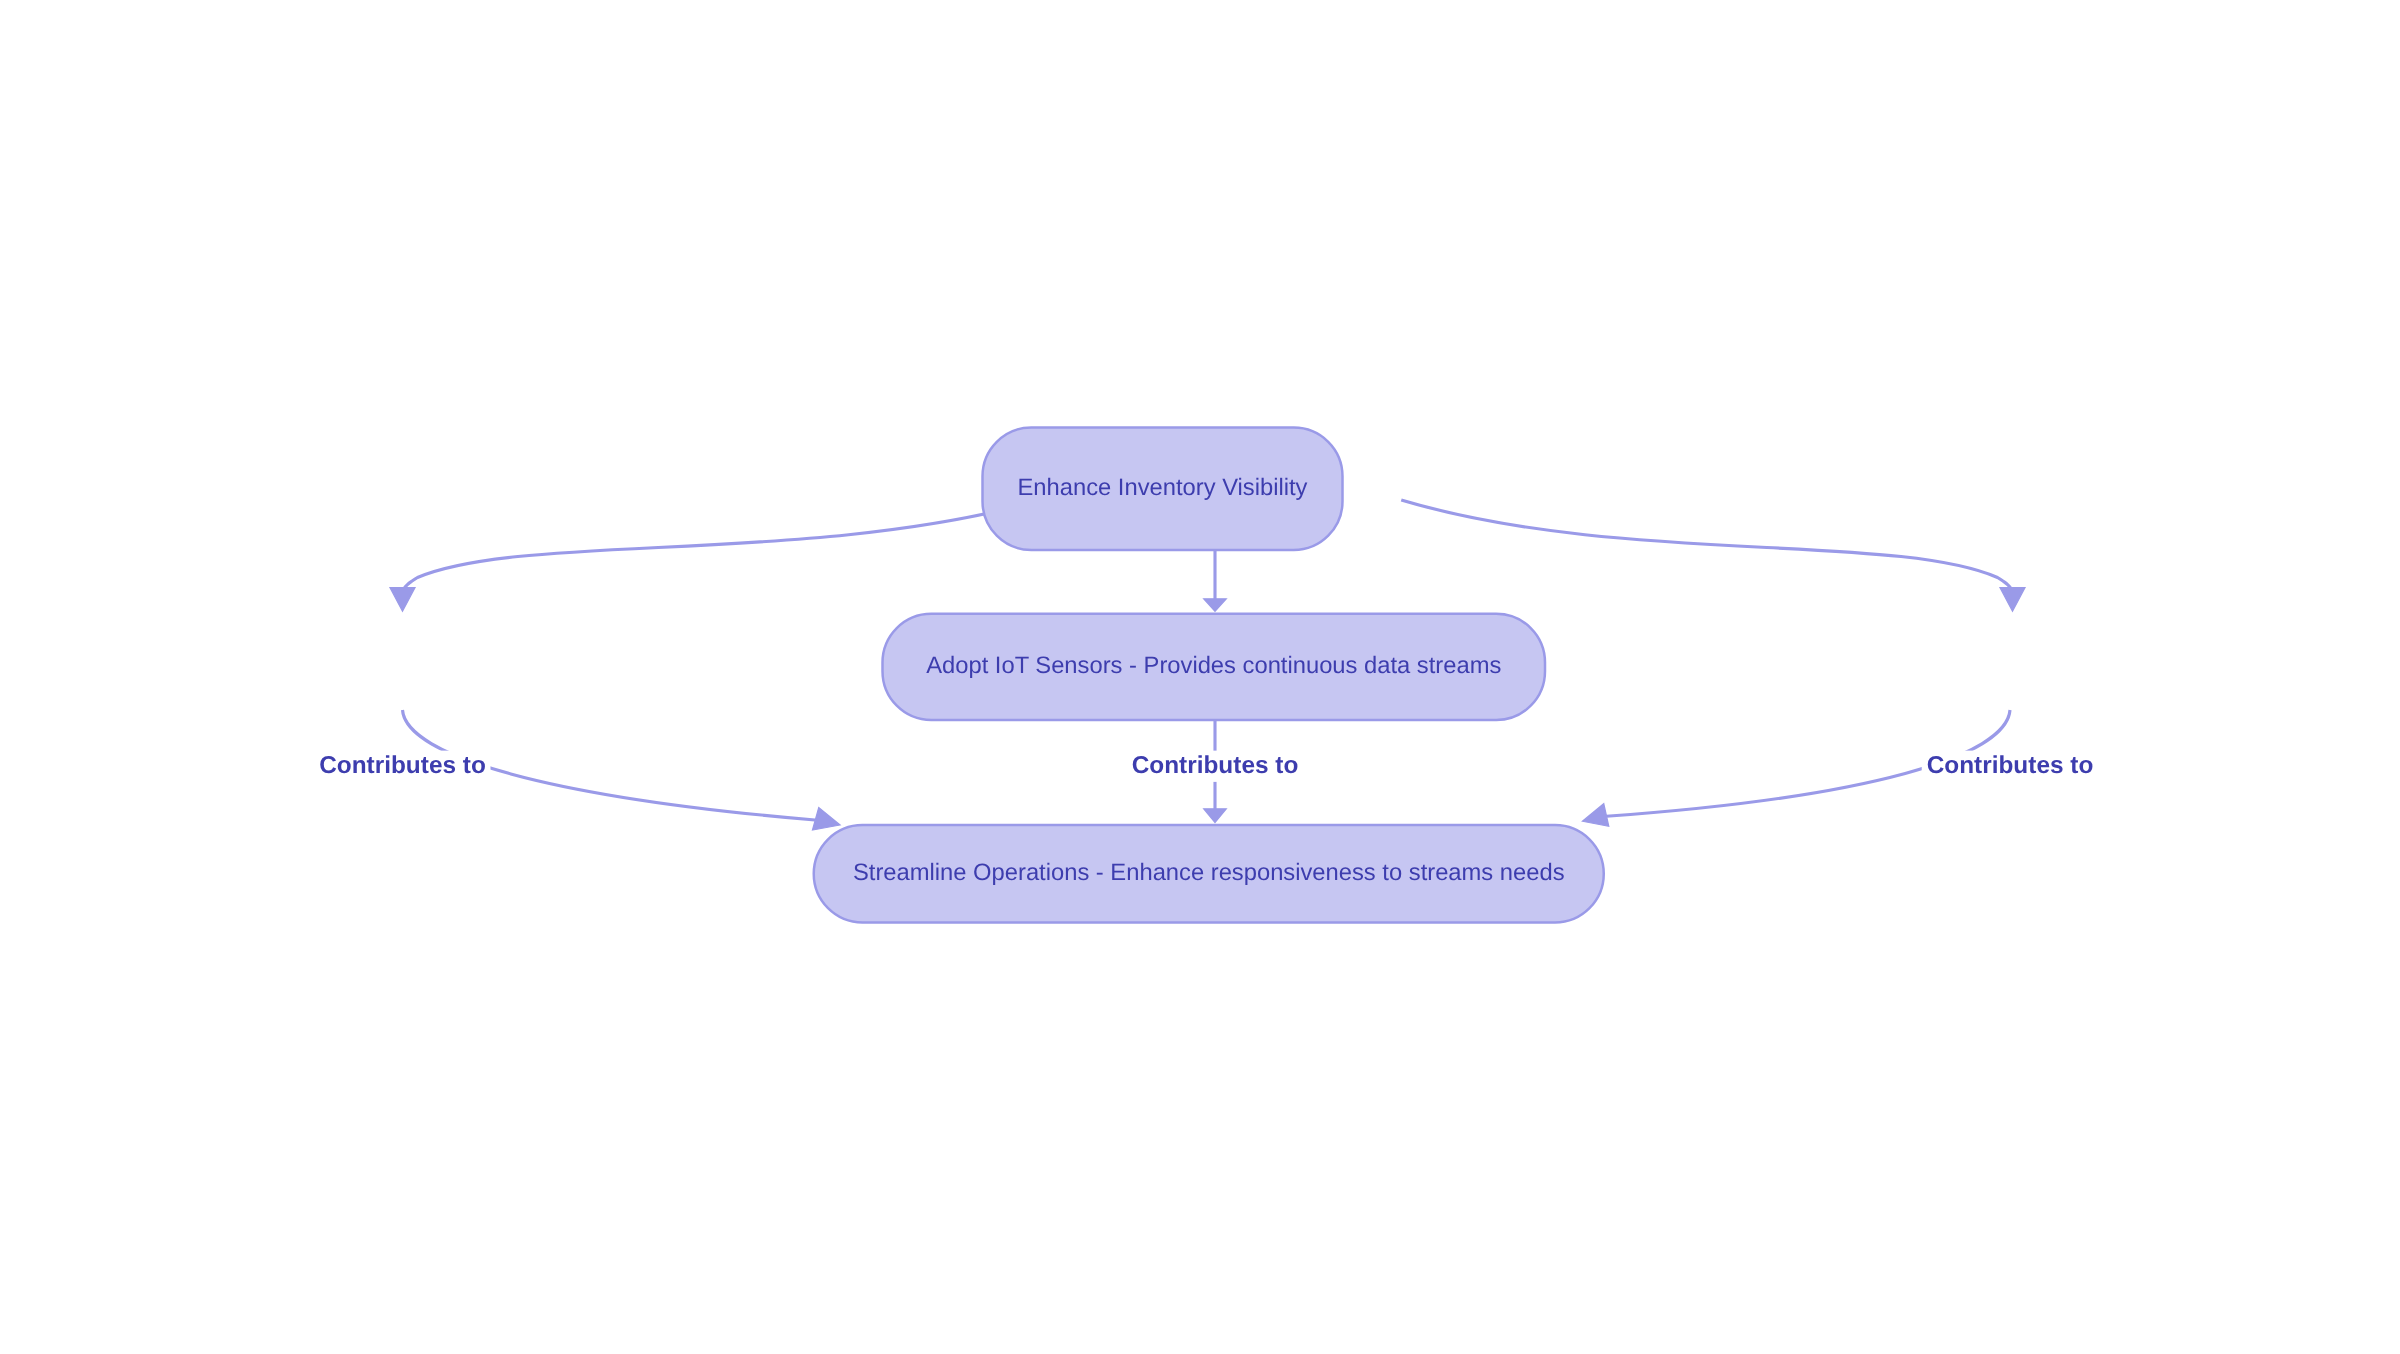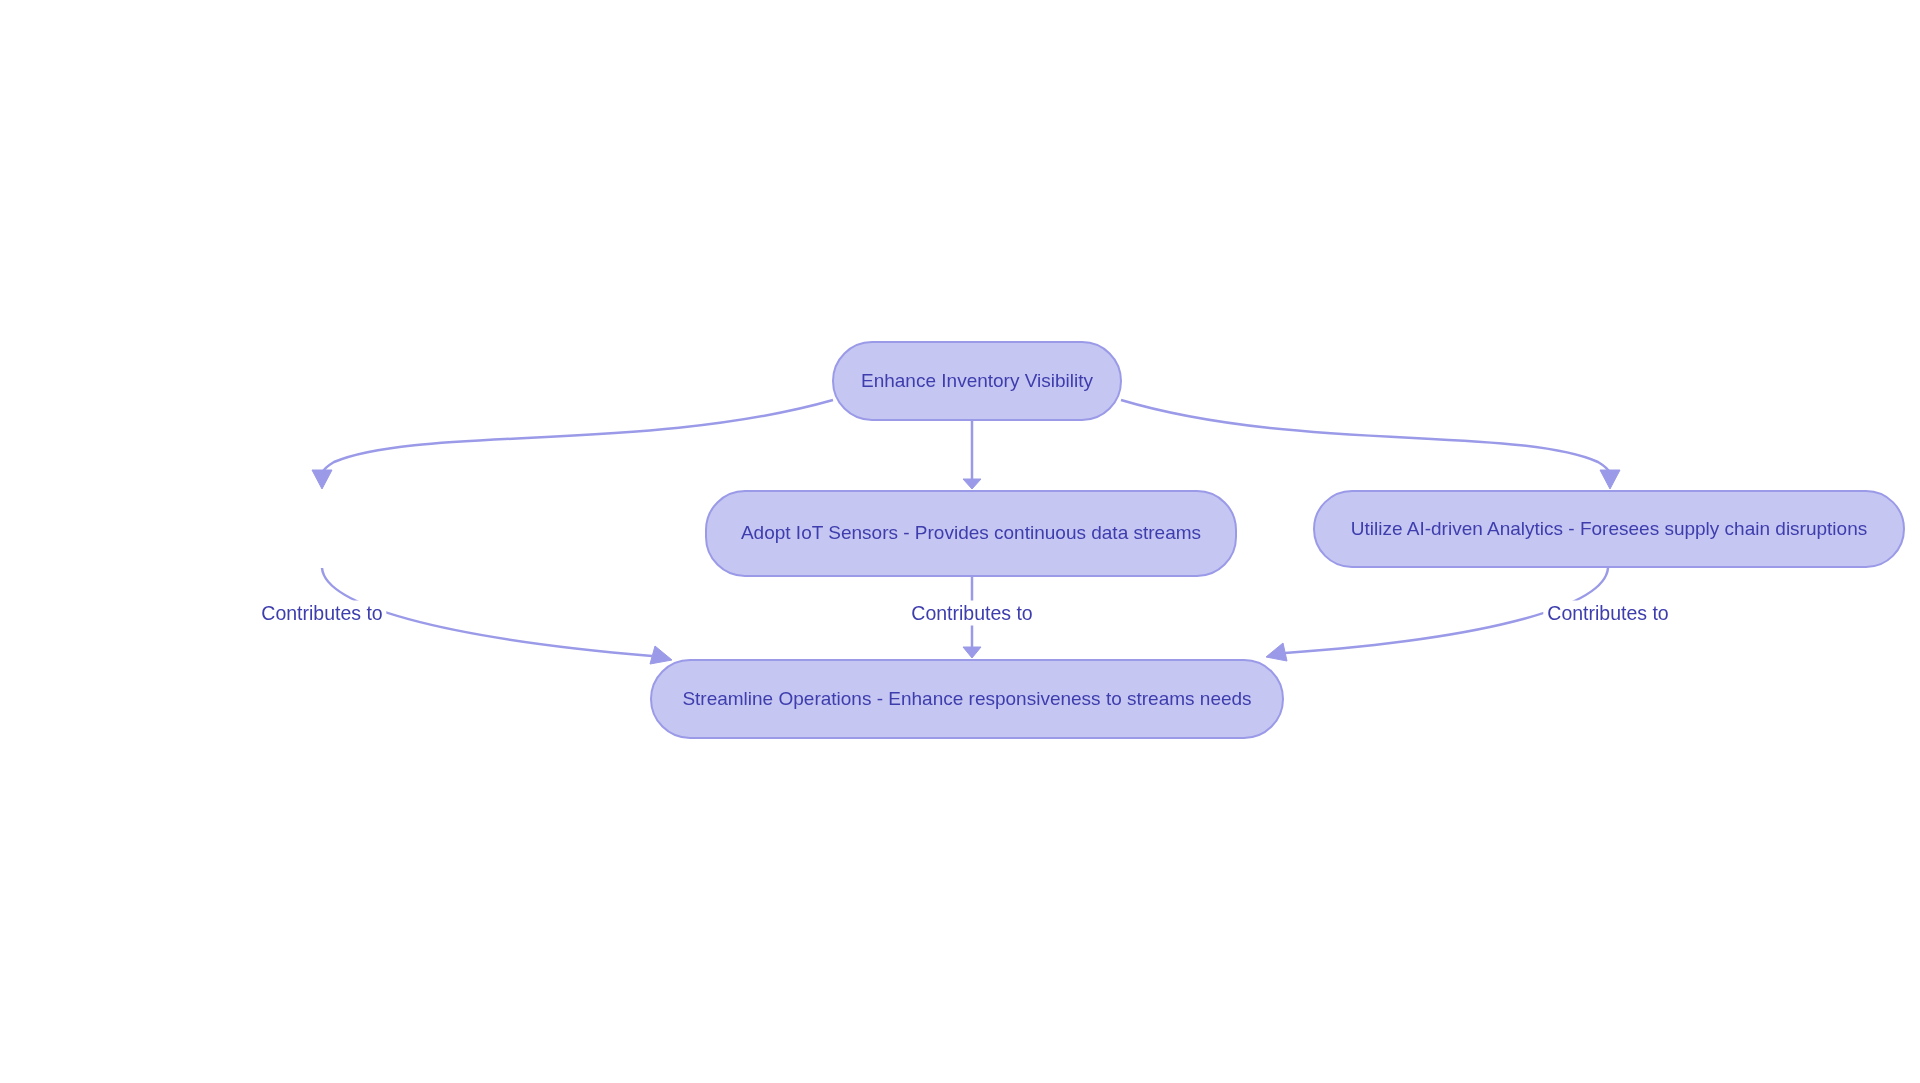--- a/index.html
+++ b/index.html
@@ -55,20 +55,21 @@
     padding: 0 18px;
   }
   .edge-label {
     position: absolute;
     transform: translate(-50%, -50%);
     background: var(--background);
     color: var(--label-text);
     font-size: 19.5px;
     padding: 1px 4px;
     white-space: nowrap;
+    font-weight: bold;
   }
 </style>
 </head>
 <body>
 
 <div class="canvas">
 
   <svg class="edges-layer" viewBox="0 0 1920 1083" xmlns="http://www.w3.org/2000/svg">
 
     <path d="M 833 400 C 650 452, 420 426, 334 462 C 329 465, 324 468, 322 473"></path>
@@ -83,26 +84,25 @@
     <path d="M 322 568 C 325 605, 440 638, 652 656"></path>
     <polygon points="650,664 655,646 672,660"></polygon>
 
     <path d="M 972 568 L 972 649"></path>
     <polygon points="963,647 981,647 972,658"></polygon>
 
     <path d="M 1608 568 C 1605 605, 1495 638, 1285 653"></path>
     <polygon points="1287,661 1283,643 1266,657"></polygon>
   </svg>
 
-  <div class="node" style="left:832px; top:341px; width:290px; height:80px;">Enhance Inventory Visibility</div>
+  <div class="node" style="left:785px; top:341px; width:290px; height:100px;">Enhance Inventory Visibility</div>
 
 
   <div class="node" style="left:705px; top:490px; width:532px; height:87px;">Adopt IoT Sensors - Provides continuous data streams</div>
 
-  <div class="node" style="left:1313px; top:490px; width:592px; height:78px;">Utilize AI-driven Analytics - Foresees supply chain disruptions</div>
 
   <div class="node" style="left:650px; top:659px; width:634px; height:80px;">Streamline Operations - Enhance responsiveness to streams needs</div>
 
   <div class="edge-label" style="left:322px; top:613px;">Contributes to</div>
 
   <div class="edge-label" style="left:972px; top:613px;">Contributes to</div>
 
   <div class="edge-label" style="left:1608px; top:613px;">Contributes to</div>
 
 </div>

